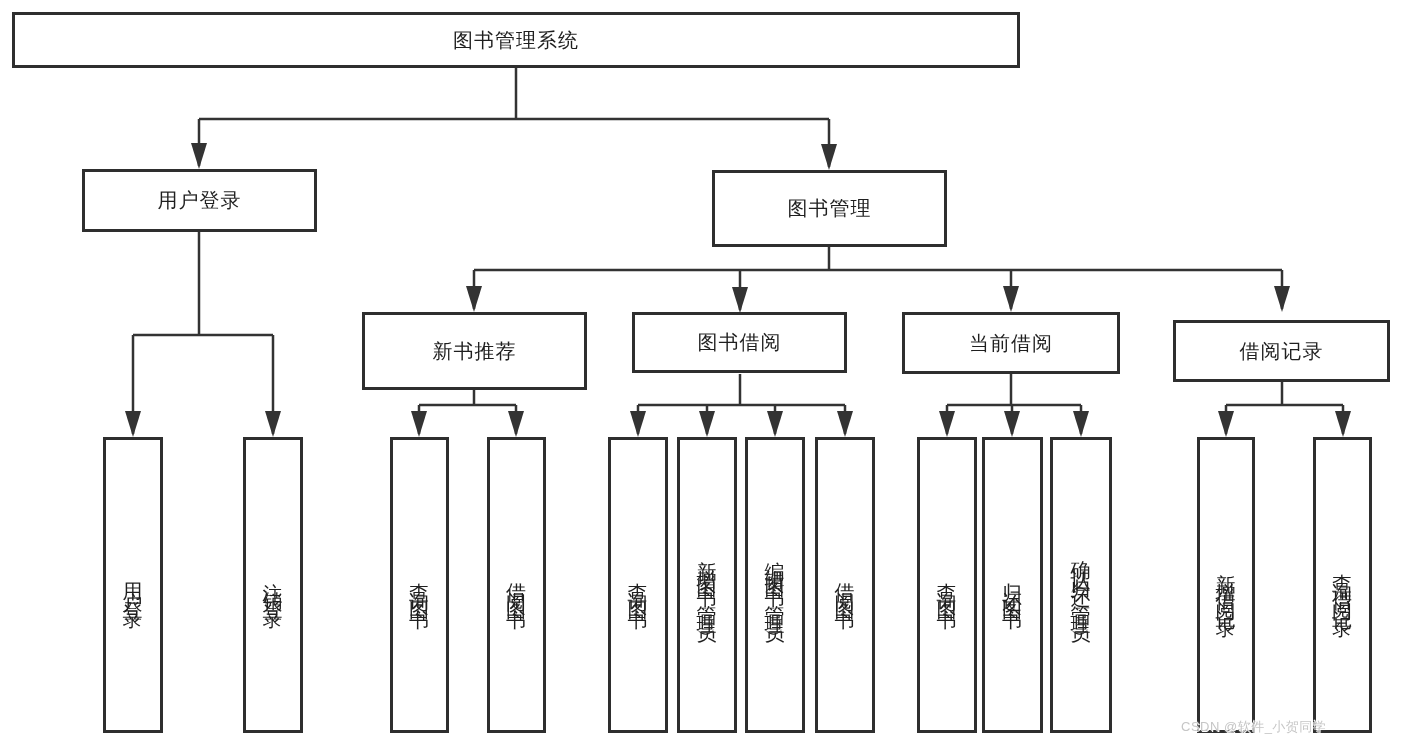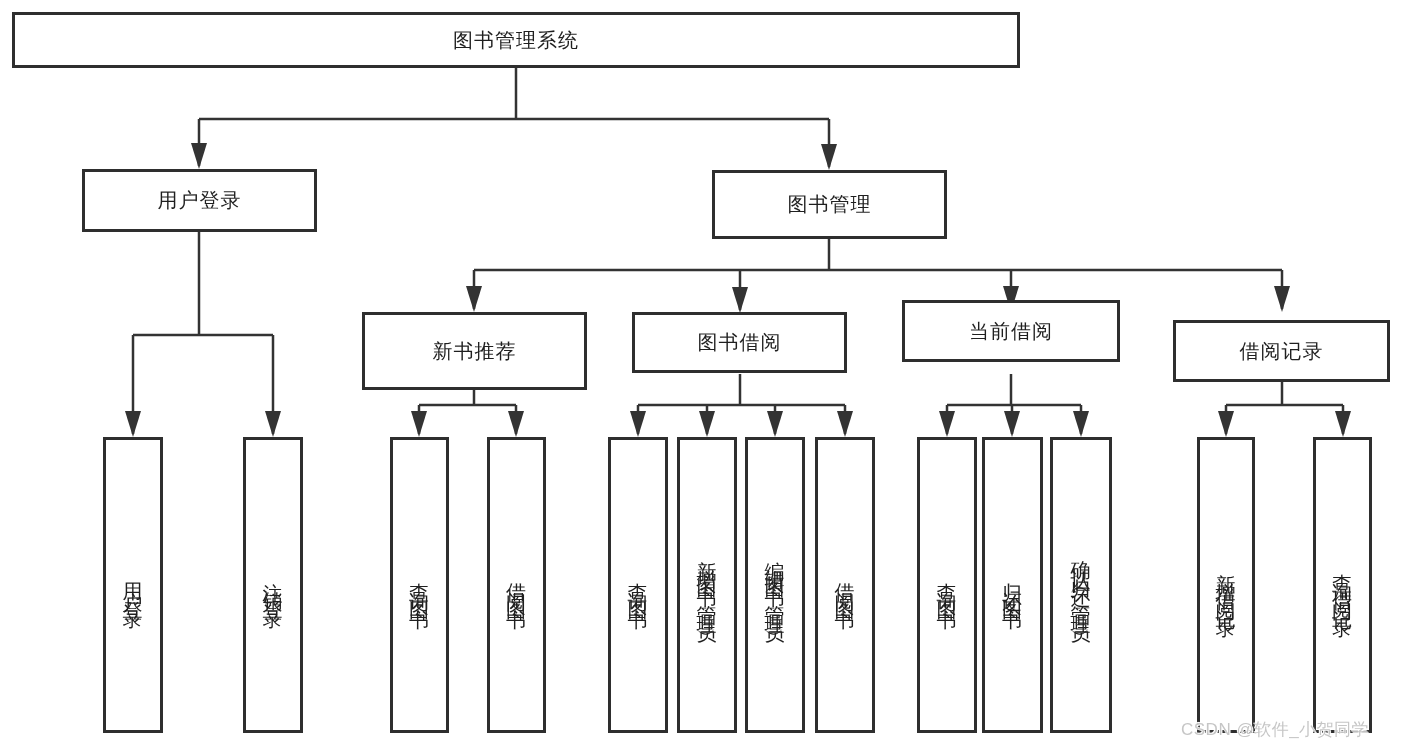--- a/index.html
+++ b/index.html
@@ -40,21 +40,21 @@
     text-orientation: mixed;
     letter-spacing: 9px;
     line-height: 1;
     white-space: nowrap;
   }
   #watermark {
     position: absolute;
     left: 1181px;
     top: 718px;
     z-index: 5;
-    font-size: 17px;
+    font-size: 13px;
     color: #c6c6c6;
     letter-spacing: 0.5px;
     white-space: nowrap;
     text-shadow: 0 0 2px #ffffff, 1px 1px 0 #ffffff, -1px -1px 0 #ffffff;
     pointer-events: none;
   }
   line { stroke: #333333; stroke-width: 2.5; }
   polygon { fill: #333333; stroke: none; }
 </style>
 </head>
@@ -138,31 +138,31 @@
     </g>
   </svg>
 
   <div class="node h" style="left:12px;top:12px;width:1008px;height:56px">
     <span>图书管理系统</span>
   </div>
 
   <div class="node h" style="left:82px;top:169px;width:235px;height:63px">
     <span>用户登录</span>
   </div>
-  <div class="node h" style="left:712px;top:170px;width:235px;height:69px">
+  <div class="node h" style="left:712px;top:170px;width:235px;height:77px">
     <span>图书管理</span>
   </div>
 
   <div class="node h" style="left:362px;top:312px;width:225px;height:78px">
     <span>新书推荐</span>
   </div>
   <div class="node h" style="left:632px;top:312px;width:215px;height:61px">
     <span>图书借阅</span>
   </div>
-  <div class="node h" style="left:902px;top:300px;width:218px;height:62px">
+  <div class="node h" style="left:902px;top:312px;width:218px;height:62px">
     <span>当前借阅</span>
   </div>
   <div class="node h" style="left:1173px;top:320px;width:217px;height:62px">
     <span>借阅记录</span>
   </div>
 
   <div class="node v" style="left:103px;top:437px;width:60px;height:296px">
     <span>用户登录</span>
   </div>
   <div class="node v" style="left:243px;top:437px;width:60px;height:296px">

